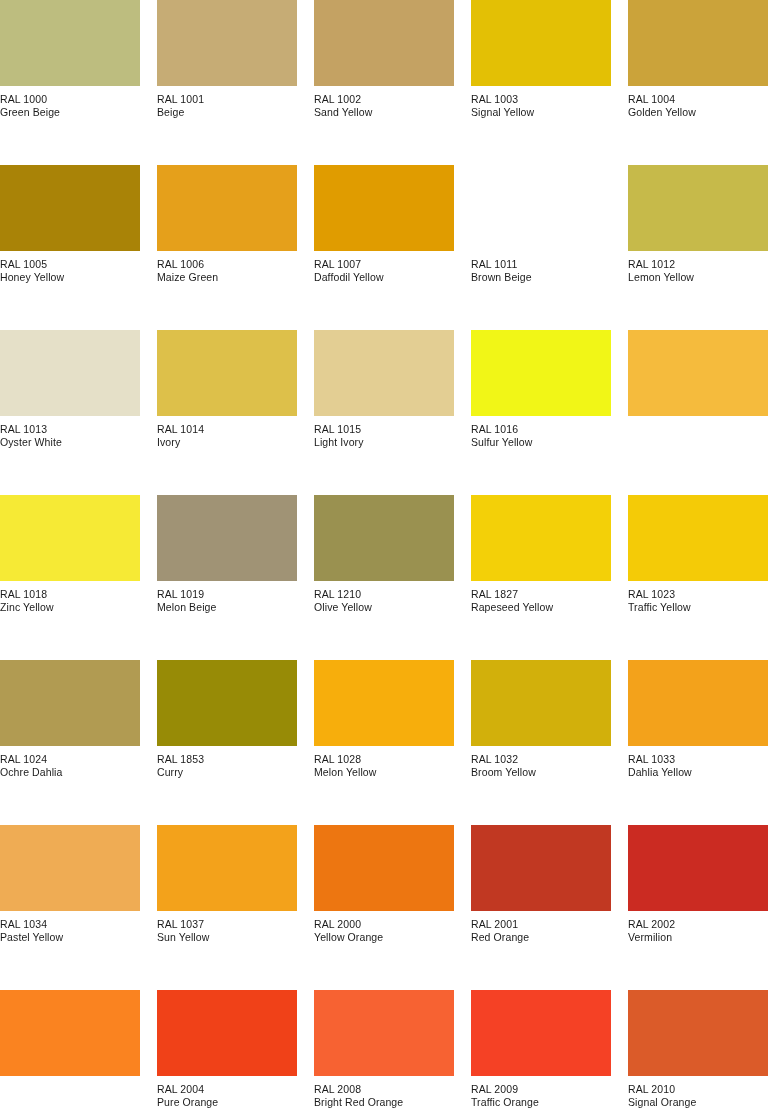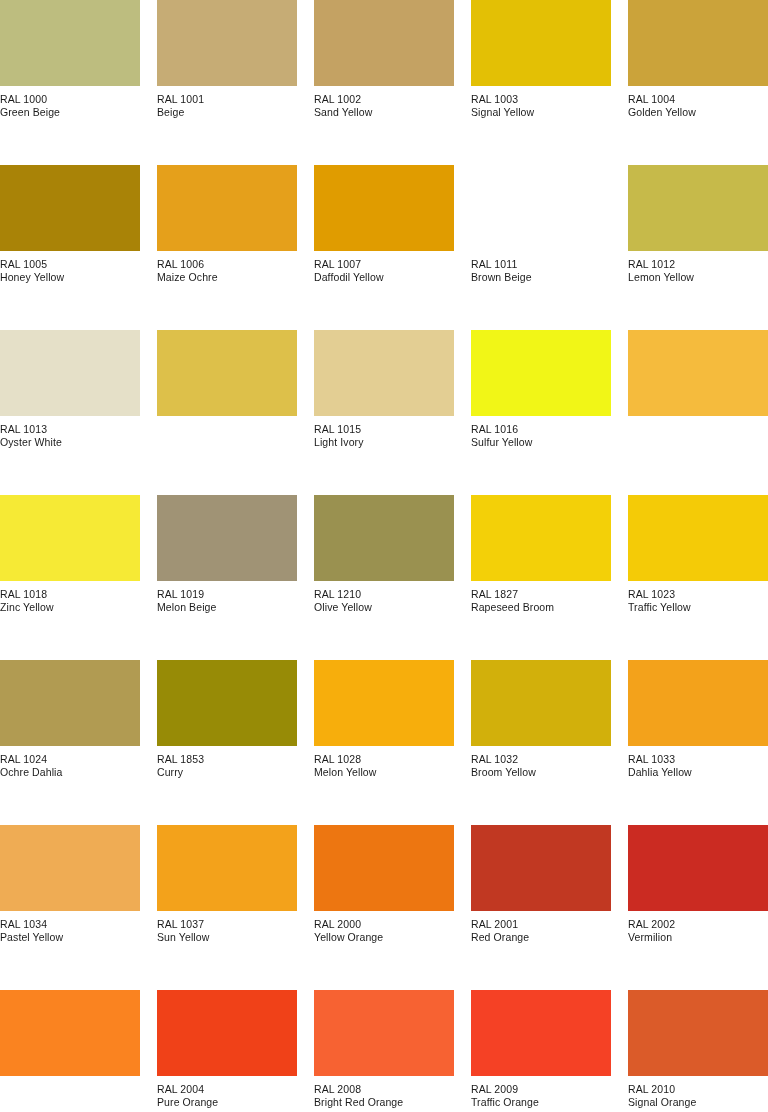--- a/index.html
+++ b/index.html
@@ -101,21 +101,21 @@
         <div class="swatch-chip" style="background-color: rgb(169, 131, 7);"></div>
         <div class="swatch-caption">
           <span class="swatch-code">RAL 1005</span>
           <span class="swatch-name">Honey Yellow</span>
         </div>
       </div>
       <div class="swatch-cell">
         <div class="swatch-chip" style="background-color: rgb(229, 160, 27);"></div>
         <div class="swatch-caption">
           <span class="swatch-code">RAL 1006</span>
-          <span class="swatch-name">Maize Ochre</span>
+          <span class="swatch-name">Maize Green</span>
         </div>
       </div>
       <div class="swatch-cell">
         <div class="swatch-chip" style="background-color: rgb(224, 156, 0);"></div>
         <div class="swatch-caption">
           <span class="swatch-code">RAL 1007</span>
           <span class="swatch-name">Daffodil Yellow</span>
         </div>
       </div>
       <div class="swatch-cell">
@@ -134,20 +134,24 @@
       </div>
       <div class="swatch-cell">
         <div class="swatch-chip" style="background-color: rgb(229, 224, 200);"></div>
         <div class="swatch-caption">
           <span class="swatch-code">RAL 1013</span>
           <span class="swatch-name">Oyster White</span>
         </div>
       </div>
       <div class="swatch-cell">
         <div class="swatch-chip" style="background-color: rgb(221, 192, 74);"></div>
+        <div class="swatch-caption">
+          <span class="swatch-code">RAL 1014</span>
+          <span class="swatch-name">Ivory</span>
+        </div>
       </div>
       <div class="swatch-cell">
         <div class="swatch-chip" style="background-color: rgb(227, 206, 147);"></div>
         <div class="swatch-caption">
           <span class="swatch-code">RAL 1015</span>
           <span class="swatch-name">Light Ivory</span>
         </div>
       </div>
       <div class="swatch-cell">
         <div class="swatch-chip" style="background-color: rgb(241, 246, 23);"></div>
@@ -177,21 +181,21 @@
         <div class="swatch-chip" style="background-color: rgb(154, 145, 80);"></div>
         <div class="swatch-caption">
           <span class="swatch-code">RAL 1210</span>
           <span class="swatch-name">Olive Yellow</span>
         </div>
       </div>
       <div class="swatch-cell">
         <div class="swatch-chip" style="background-color: rgb(243, 208, 8);"></div>
         <div class="swatch-caption">
           <span class="swatch-code">RAL 1827</span>
-          <span class="swatch-name">Rapeseed Broom</span>
+          <span class="swatch-name">Rapeseed Yellow</span>
         </div>
       </div>
       <div class="swatch-cell">
         <div class="swatch-chip" style="background-color: rgb(244, 203, 7);"></div>
         <div class="swatch-caption">
           <span class="swatch-code">RAL 1023</span>
           <span class="swatch-name">Traffic Yellow</span>
         </div>
       </div>
       <div class="swatch-cell">

